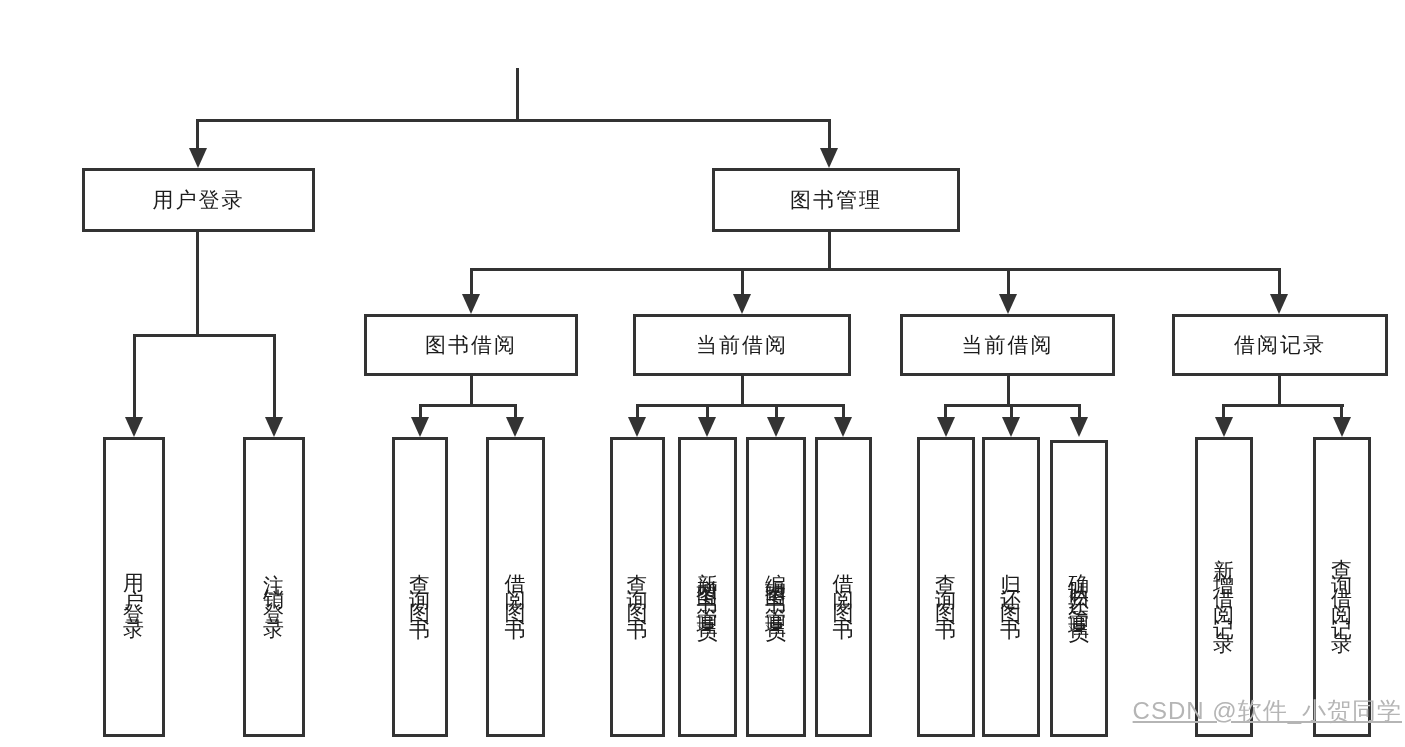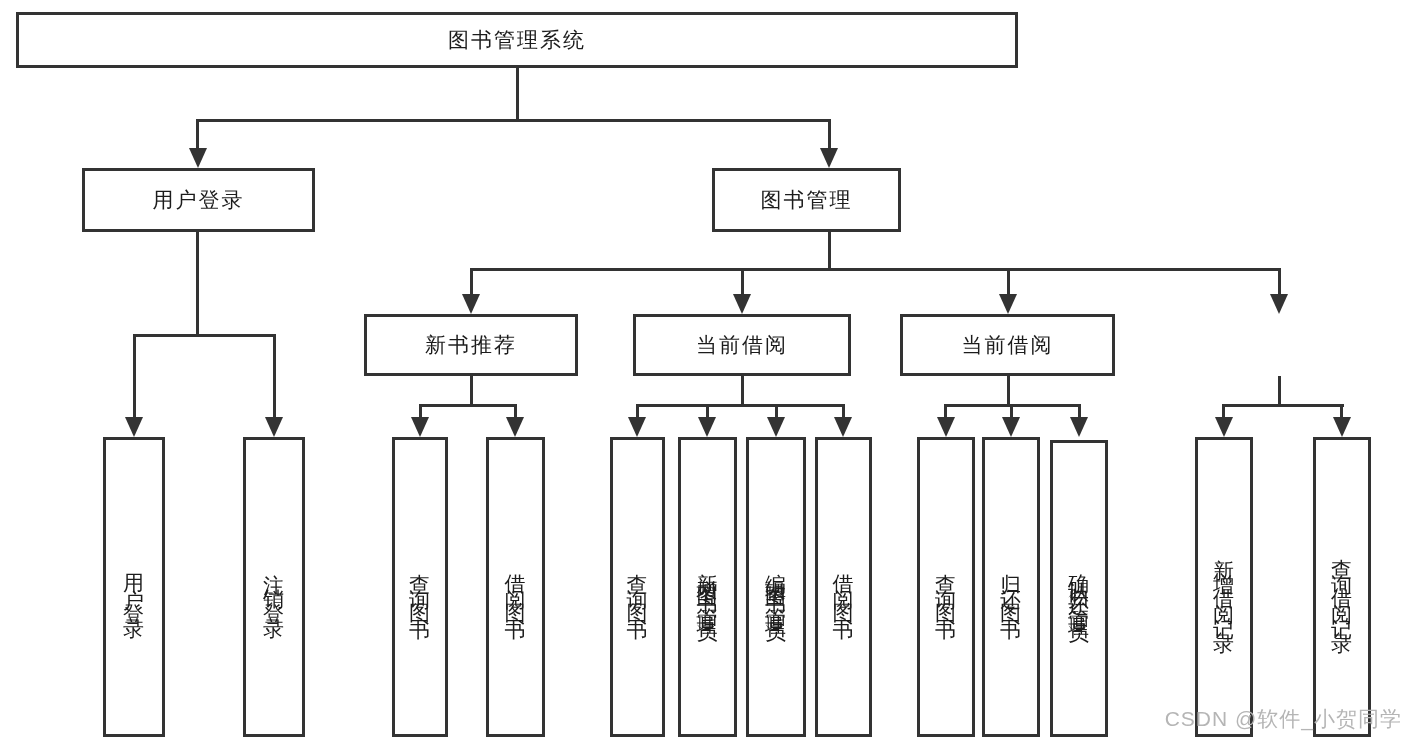--- a/index.html
+++ b/index.html
@@ -25,45 +25,42 @@
   .vtext.tight { letter-spacing:7px; }
   .vline { position:absolute; width:3px; background:#333333; }
   .hline { position:absolute; height:3px; background:#333333; }
   .arr {
     position:absolute; width:0; height:0;
     border-left:9px solid transparent;
     border-right:9px solid transparent;
     border-top:20px solid #333333;
   }
   .watermark {
-    position:absolute; right:3px; bottom:14px;
-    font-size:21px; color:#b5b5b5; letter-spacing:1px;
-    z-index:5; white-space:nowrap;
+    position:absolute; right:3px; bottom:20px;
+    font-size:24px; color:#b5b5b5; letter-spacing:1px;
+    z-index:5; white-space:nowrap;text-decoration:underline;
   }
 </style>
 </head>
 <body>
 
 <div id="canvas">
 
-  <div class="node" style="left:16px; top:12px; width:1002px; height:56px;">
-    <span>图书管理系统</span>
-  </div>
 
   <div class="vline" style="left:516px; top:68px; height:53px;"></div>
   <div class="hline" style="left:197px; top:119px; width:634px;"></div>
   <div class="vline" style="left:196px; top:119px; height:31px;"></div>
   <div class="arr" style="left:189px; top:148px;"></div>
   <div class="vline" style="left:828px; top:119px; height:31px;"></div>
   <div class="arr" style="left:820px; top:148px;"></div>
 
   <div class="node" style="left:82px; top:168px; width:233px; height:64px;">
     <span>用户登录</span>
   </div>
-  <div class="node" style="left:712px; top:168px; width:189px; height:64px;">
+  <div class="node" style="left:712px; top:168px; width:248px; height:64px;">
     <span>图书管理</span>
   </div>
 
   <div class="vline" style="left:196px; top:232px; height:104px;"></div>
   <div class="hline" style="left:133px; top:334px; width:143px;"></div>
   <div class="vline" style="left:133px; top:334px; height:85px;"></div>
   <div class="arr" style="left:125px; top:417px;"></div>
   <div class="vline" style="left:273px; top:334px; height:85px;"></div>
   <div class="arr" style="left:265px; top:417px;"></div>
 
@@ -72,27 +69,30 @@
   <div class="vline" style="left:470px;  top:268px; height:28px;"></div>
   <div class="arr" style="left:462px;  top:294px;"></div>
   <div class="vline" style="left:741px;  top:268px; height:28px;"></div>
   <div class="arr" style="left:733px;  top:294px;"></div>
   <div class="vline" style="left:1007px; top:268px; height:28px;"></div>
   <div class="arr" style="left:999px;  top:294px;"></div>
   <div class="vline" style="left:1278px; top:268px; height:28px;"></div>
   <div class="arr" style="left:1270px; top:294px;"></div>
 
   <div class="node" style="left:364px; top:314px; width:214px; height:62px;">
-    <span>新书推荐</span>
+    <span>图书借阅</span>
   </div>
   <div class="node" style="left:633px; top:314px; width:218px; height:62px;">
     <span>当前借阅</span>
   </div>
   <div class="node" style="left:900px; top:314px; width:215px; height:62px;">
     <span>当前借阅</span>
+  </div>
+  <div class="node" style="left:1172px; top:314px; width:216px; height:62px;">
+    <span>借阅记录</span>
   </div>
 
   <div class="vline" style="left:470px; top:376px; height:30px;"></div>
   <div class="hline" style="left:419px; top:404px; width:98px;"></div>
   <div class="vline" style="left:419px; top:404px; height:15px;"></div>
   <div class="arr" style="left:411px; top:417px;"></div>
   <div class="vline" style="left:514px; top:404px; height:15px;"></div>
   <div class="arr" style="left:506px; top:417px;"></div>
 
   <div class="vline" style="left:741px; top:376px; height:30px;"></div>

